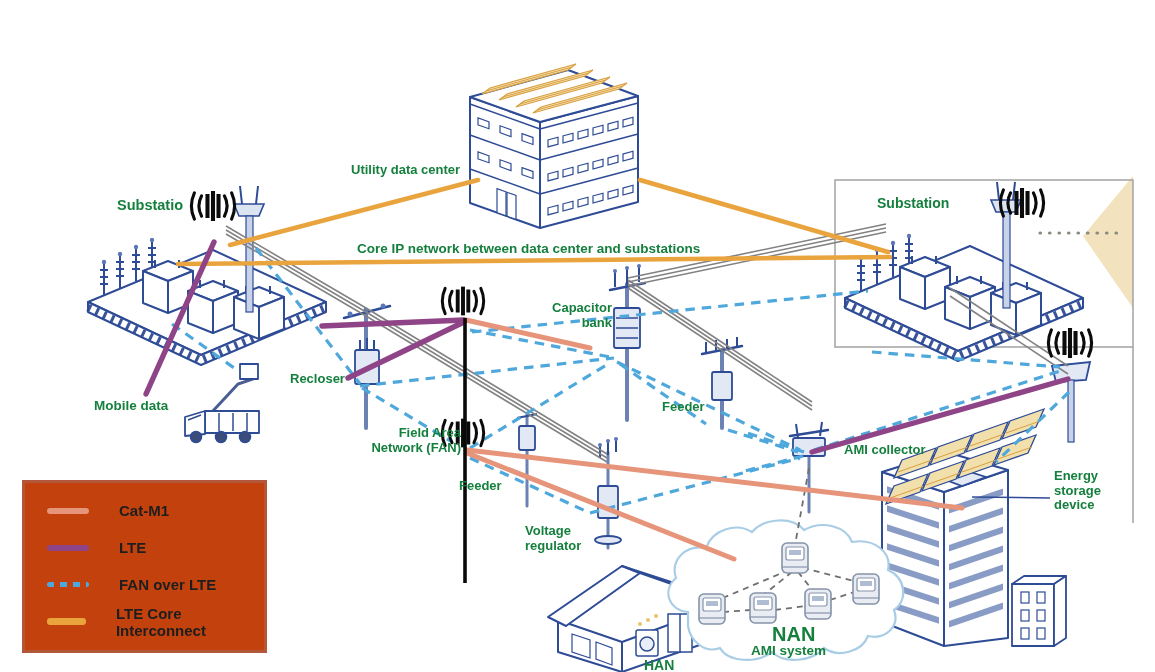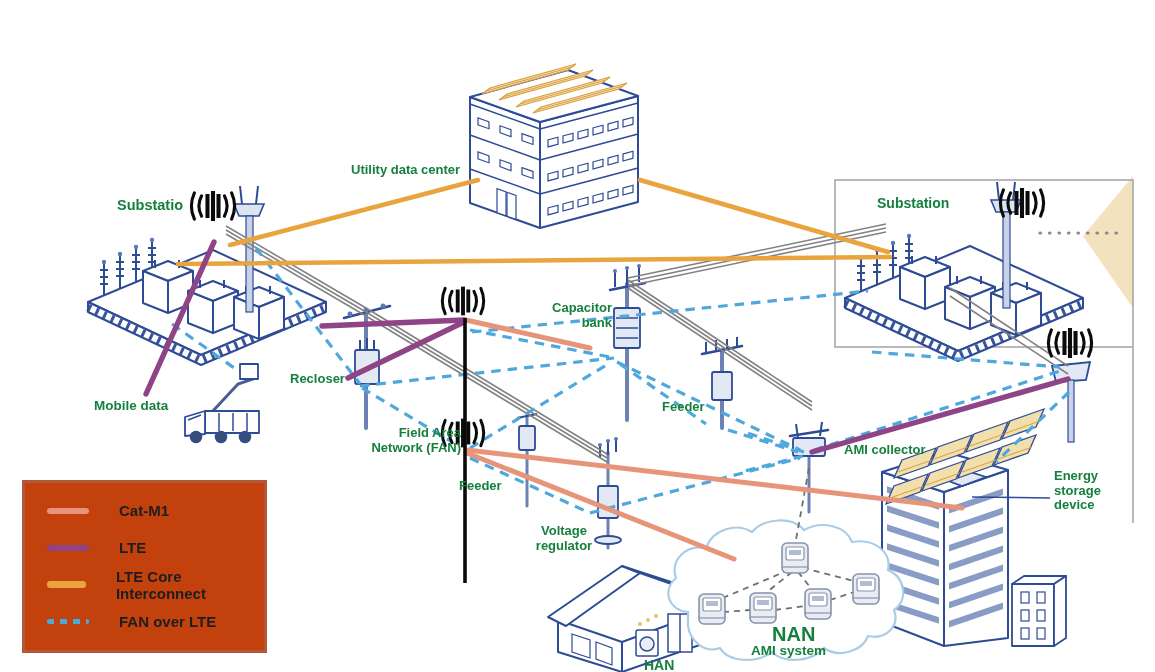--- a/index.html
+++ b/index.html
@@ -414,51 +414,52 @@
   <g>
         <use href="#ant" transform="translate(1022,203) scale(1.2)"></use>
       </g>
   <g>
         <use href="#ant" transform="translate(1070,343) scale(1.2)"></use>
       </g>
 </svg>
 
 <div class="lab" style="left:117px;top:197px;font-size:14.5px">Substatio</div>
 <div class="lab" style="left:351px;top:163px;font-size:13px">Utility data center</div>
+<div class="lab" style="left:357px;top:241px;font-size:13.5px">Core IP network between data center and substations</div>
 <div class="lab" style="left:877px;top:196px;font-size:14px">Substation</div>
 <div class="lab" style="left:94px;top:398px;font-size:13.5px">Mobile data</div>
 <div class="lab" style="left:290px;top:372px;font-size:13px">Recloser</div>
 <div class="lab" style="left:341px;top:426px;width:120px;text-align:right;font-size:13px">Field Area
 Network (FAN)</div>
 <div class="lab" style="left:540px;top:301px;width:72px;text-align:right;font-size:13px">Capacitor
 bank</div>
 <div class="lab" style="left:459px;top:479px;font-size:13px">Feeder</div>
 <div class="lab" style="left:662px;top:400px;font-size:13px">Feeder</div>
-<div class="lab" style="left:525px;top:524px;width:78px;text-align:center;font-size:13px">Voltage
+<div class="lab" style="left:525px;top:524px;width:78px;font-size:13px">Voltage
 regulator</div>
 <div class="lab" style="left:844px;top:443px;font-size:13px">AMI collector</div>
 <div class="lab" style="left:1054px;top:469px;font-size:13px">Energy
 storage
 device</div>
 <div class="lab" style="left:644px;top:658px;font-size:14px">HAN</div>
 <div class="lab" style="left:772px;top:623px;font-size:20px">NAN</div>
 <div class="lab" style="left:751px;top:643px;font-size:13.5px">AMI system</div>
 
 <div class="legend">
   <div class="lrow">
     <span class="sw sw-catm1"></span>
     <span class="ltext">Cat-M1</span>
   </div>
   <div class="lrow">
     <span class="sw sw-lte"></span>
     <span class="ltext">LTE</span>
   </div>
   <div class="lrow">
+    <span class="sw sw-fan"></span>
+    <span class="ltext">FAN over LTE</span>
+  </div>
+  <div class="lrow">
     <span class="sw sw-core"></span>
     <span class="ltext">LTE Core Interconnect</span>
   </div>
-  <div class="lrow">
-    <span class="sw sw-fan"></span>
-    <span class="ltext">FAN over LTE</span>
-  </div>
 </div>
 
 </div>
 
 </body></html>

